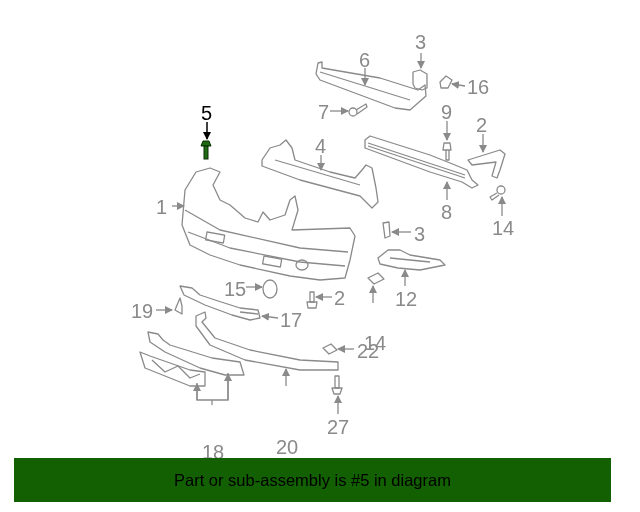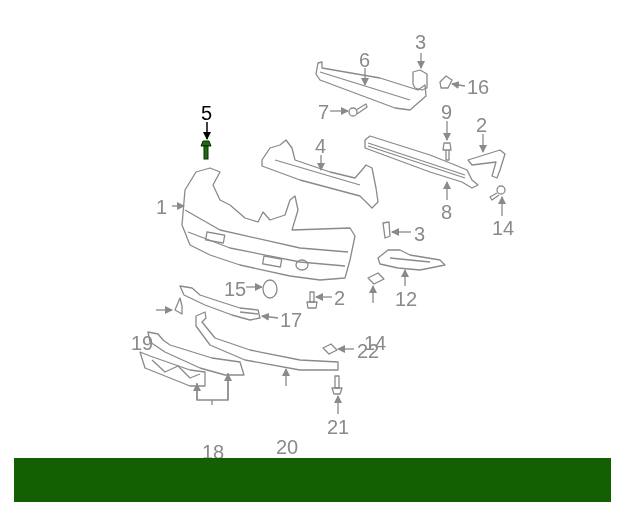--- a/index.html
+++ b/index.html
@@ -156,19 +156,20 @@
 <span class="callout" style="left:441px;top:102px;">9</span>
 <span class="callout" style="left:492px;top:218px;">14</span>
 <span class="callout" style="left:414px;top:224px;">3</span>
 <span class="callout" style="left:395px;top:289px;">12</span>
 <span class="callout" style="left:334px;top:288px;">2</span>
 <span class="callout" style="left:364px;top:307px;margin-top:26px;">14</span>
 <span class="callout" style="left:224px;top:279px;">15</span>
 <span class="callout" style="left:467px;top:77px;">16</span>
 <span class="callout" style="left:280px;top:310px;">17</span>
 <span class="callout" style="left:202px;top:410px;margin-top:32px;">18</span>
-<span class="callout" style="left:131px;top:301px;margin-top:32px;">19</span>
+<span class="callout" style="left:131px;top:301px;">19</span>
 <span class="callout" style="left:276px;top:389px;margin-top:48px;">20</span>
-<span class="callout" style="left:327px;top:417px;">21</span>
+<span class="callout" style="left:327px;top:417px;">27</span>
 <span class="callout" style="left:357px;top:341px;">22</span>
 
 <div class="banner">
+  <span>Part or sub-assembly is #5 in diagram</span>
 </div>
 
 </body></html>

